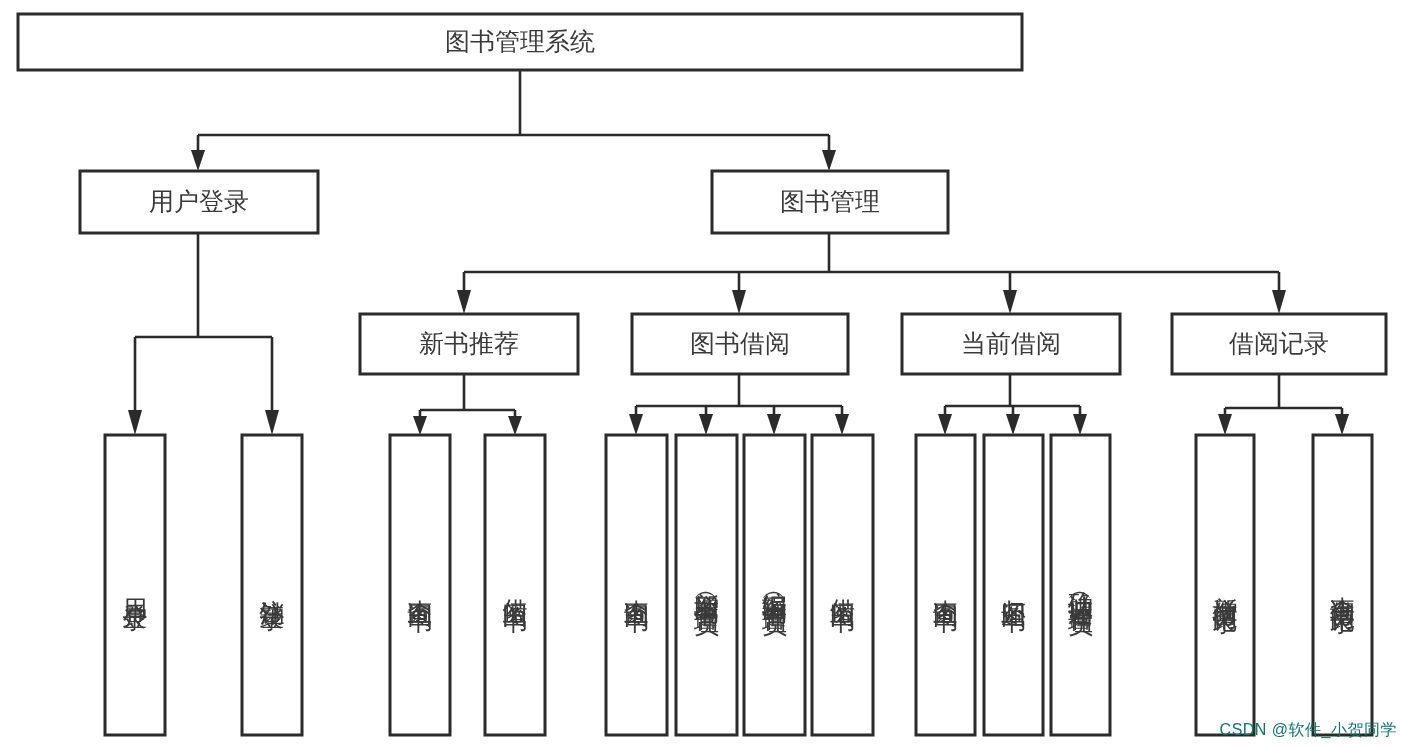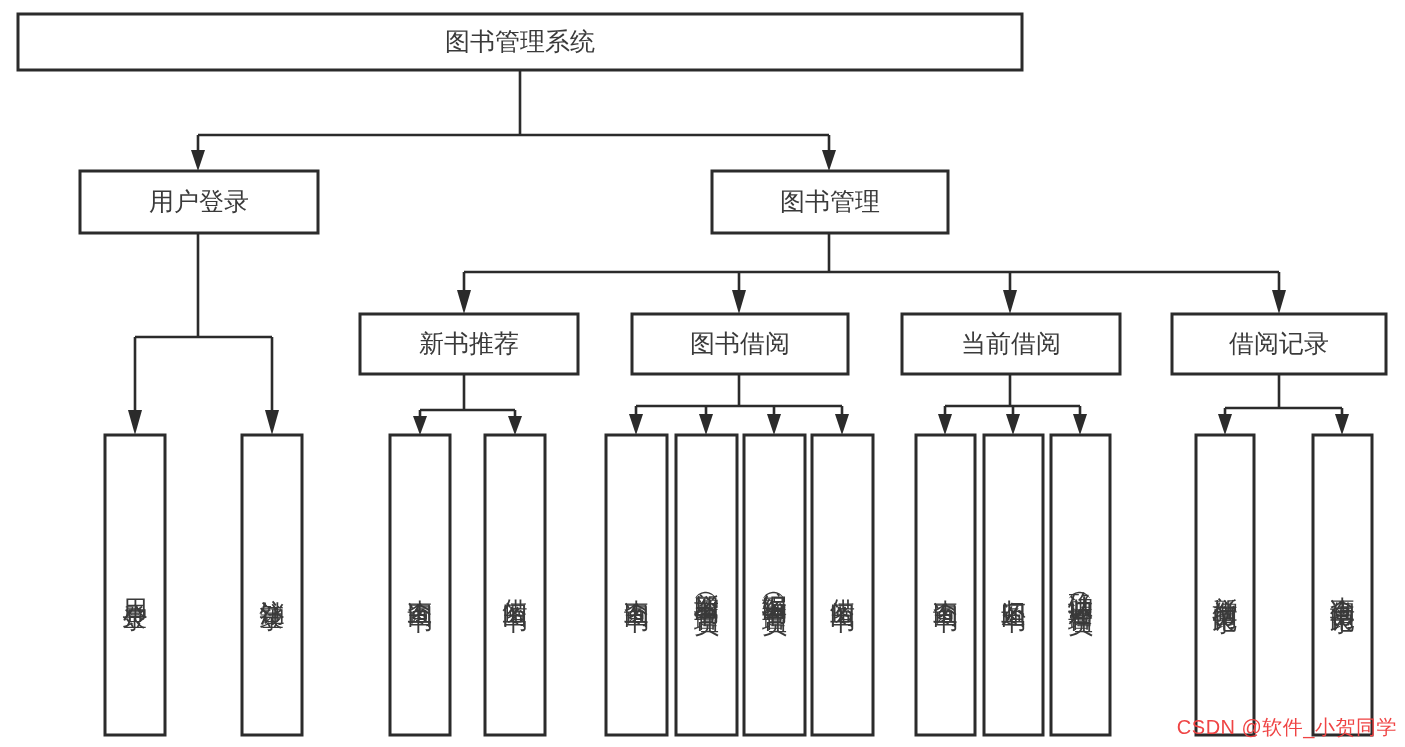--- a/index.html
+++ b/index.html
@@ -68,22 +68,22 @@
     align-items: center;
     justify-content: center;
     white-space: nowrap;
     pointer-events: none;
   }
   #watermark {
     position: absolute;
     right: 8px;
     bottom: 6px;
     font-family: "Liberation Sans", "DejaVu Sans", sans-serif;
-    font-size: 20px;
-    color: #ef4444;
+    font-size: 16px;
+    color: #0f766e;
     letter-spacing: 0.5px;
     user-select: none;
   }
 </style>
 </head>
 <body>
 
 <div id="diagram-root">
 
   <svg id="flow" viewBox="0 0 1405 747">

